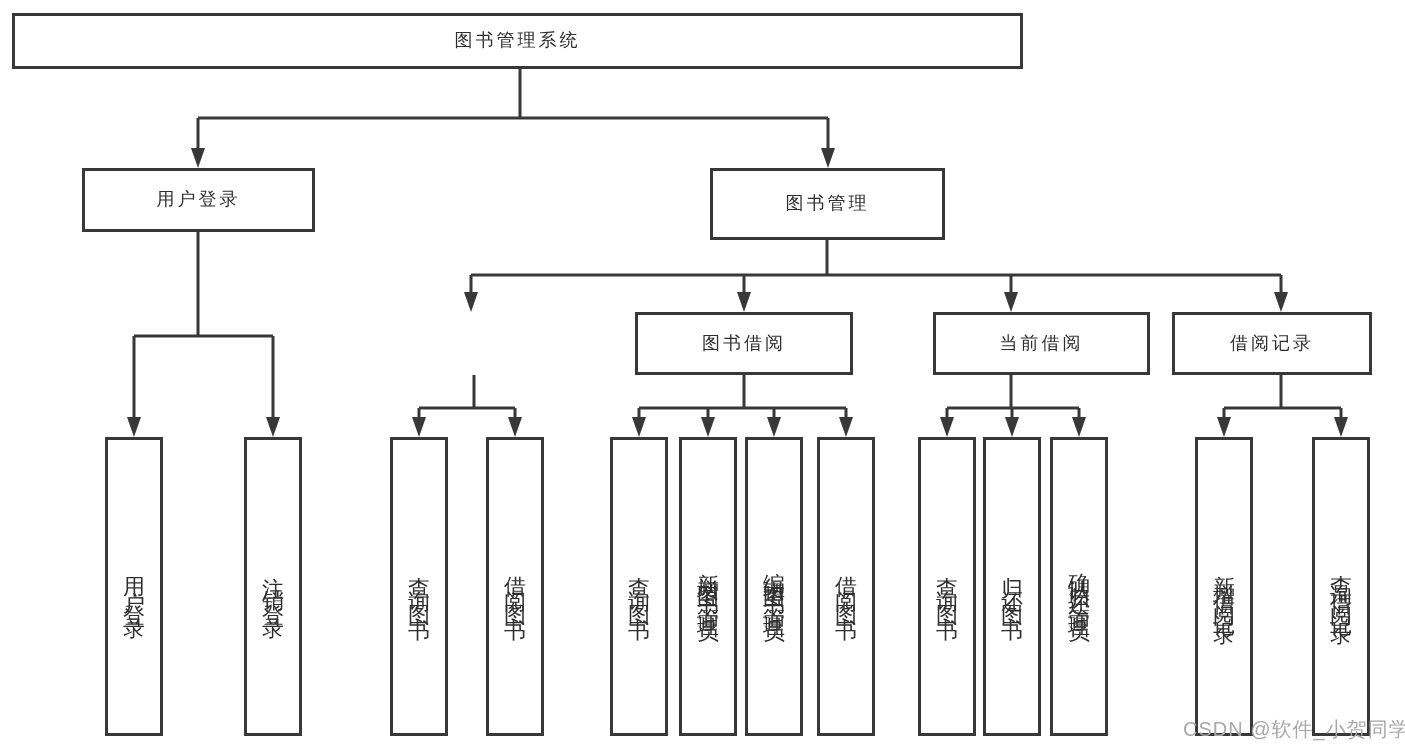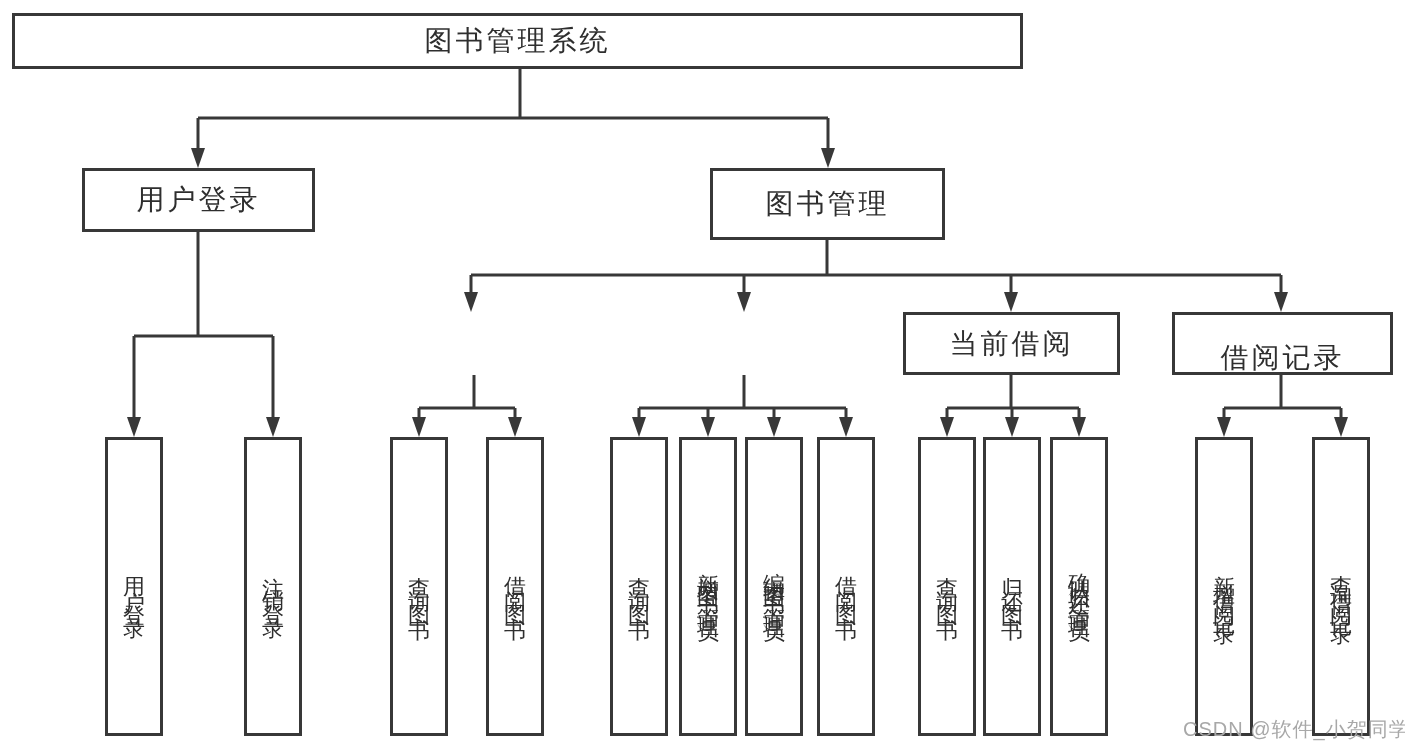--- a/index.html
+++ b/index.html
@@ -19,39 +19,39 @@
   .connectors .c{stroke:var(--line-color);stroke-width:3;fill:none;}
   .connectors .a{fill:var(--line-color);stroke:none;}
   .node{
     position:absolute;box-sizing:border-box;
     border:3px solid var(--line-color);
     background:var(--box-bg);
     display:flex;align-items:center;justify-content:center;
     color:var(--text-color);
   }
   .hlabel{
-    font-size:28px;letter-spacing:3px;color:var(--text-color);
-    white-space:nowrap;line-height:1;
+    font-size:18px;letter-spacing:3px;color:var(--text-color);
+    white-space:nowrap;line-height:1;font-family:Liberation Mono, monospace;
   }
   .vt{
     writing-mode:vertical-rl;text-orientation:upright;
     font-size:22px;line-height:1;color:var(--text-color);
     white-space:nowrap;
   }
   .sp-4{letter-spacing:14px;}
   .sp-6{letter-spacing:10px;}
   .sp-9{letter-spacing:7px;}
   
   .root{left:12px;top:13px;width:1011px;height:56px;}
   .n-user-login{left:82px;top:168px;width:233px;height:64px;}
   .n-book-mgmt{left:710px;top:168px;width:235px;height:72px;}
   .n-new-book{left:363px;top:312px;width:222px;height:63px;}
   .n-book-borrow{left:635px;top:312px;width:218px;height:63px;}
-  .n-current{left:903px;top:312px;width:217px;height:63px;}
-  .n-record{left:1172px;top:312px;width:221px;height:63px;align-items:flex-end;}
+  .n-current{left:933px;top:312px;width:217px;height:63px;}
+  .n-record{left:1172px;top:312px;width:200px;height:63px;}
   .leaf{top:437px;width:58px;height:299px;}
   .lf1{left:105px;}  .lf2{left:244px;}  .lf3{left:390px;}  .lf4{left:486px;}
   .lf5{left:610px;}  .lf6{left:679px;}  .lf7{left:745px;}  .lf8{left:817px;}
   .lf9{left:918px;}  .lf10{left:983px;} .lf11{left:1050px;}.lf12{left:1195px;}
   .lf13{left:1312px;}
   .watermark{
     position:absolute;left:1183px;top:716px;
     font-size:20px;color:var(--watermark-color);
     letter-spacing:1px;white-space:nowrap;
   }
@@ -108,20 +108,23 @@
     <span class="hlabel">图书管理系统</span>
   </div>
 
   <div class="node n-user-login">
     <span class="hlabel">用户登录</span>
   </div>
   <div class="node n-book-mgmt">
     <span class="hlabel">图书管理</span>
   </div>
 
+  <div class="node n-book-borrow">
+    <span class="hlabel">图书借阅</span>
+  </div>
   <div class="node n-current">
     <span class="hlabel">当前借阅</span>
   </div>
   <div class="node n-record">
     <span class="hlabel">借阅记录</span>
   </div>
 
   <div class="node leaf lf1">
     <span class="vt sp-4">用户登录</span>
   </div>

